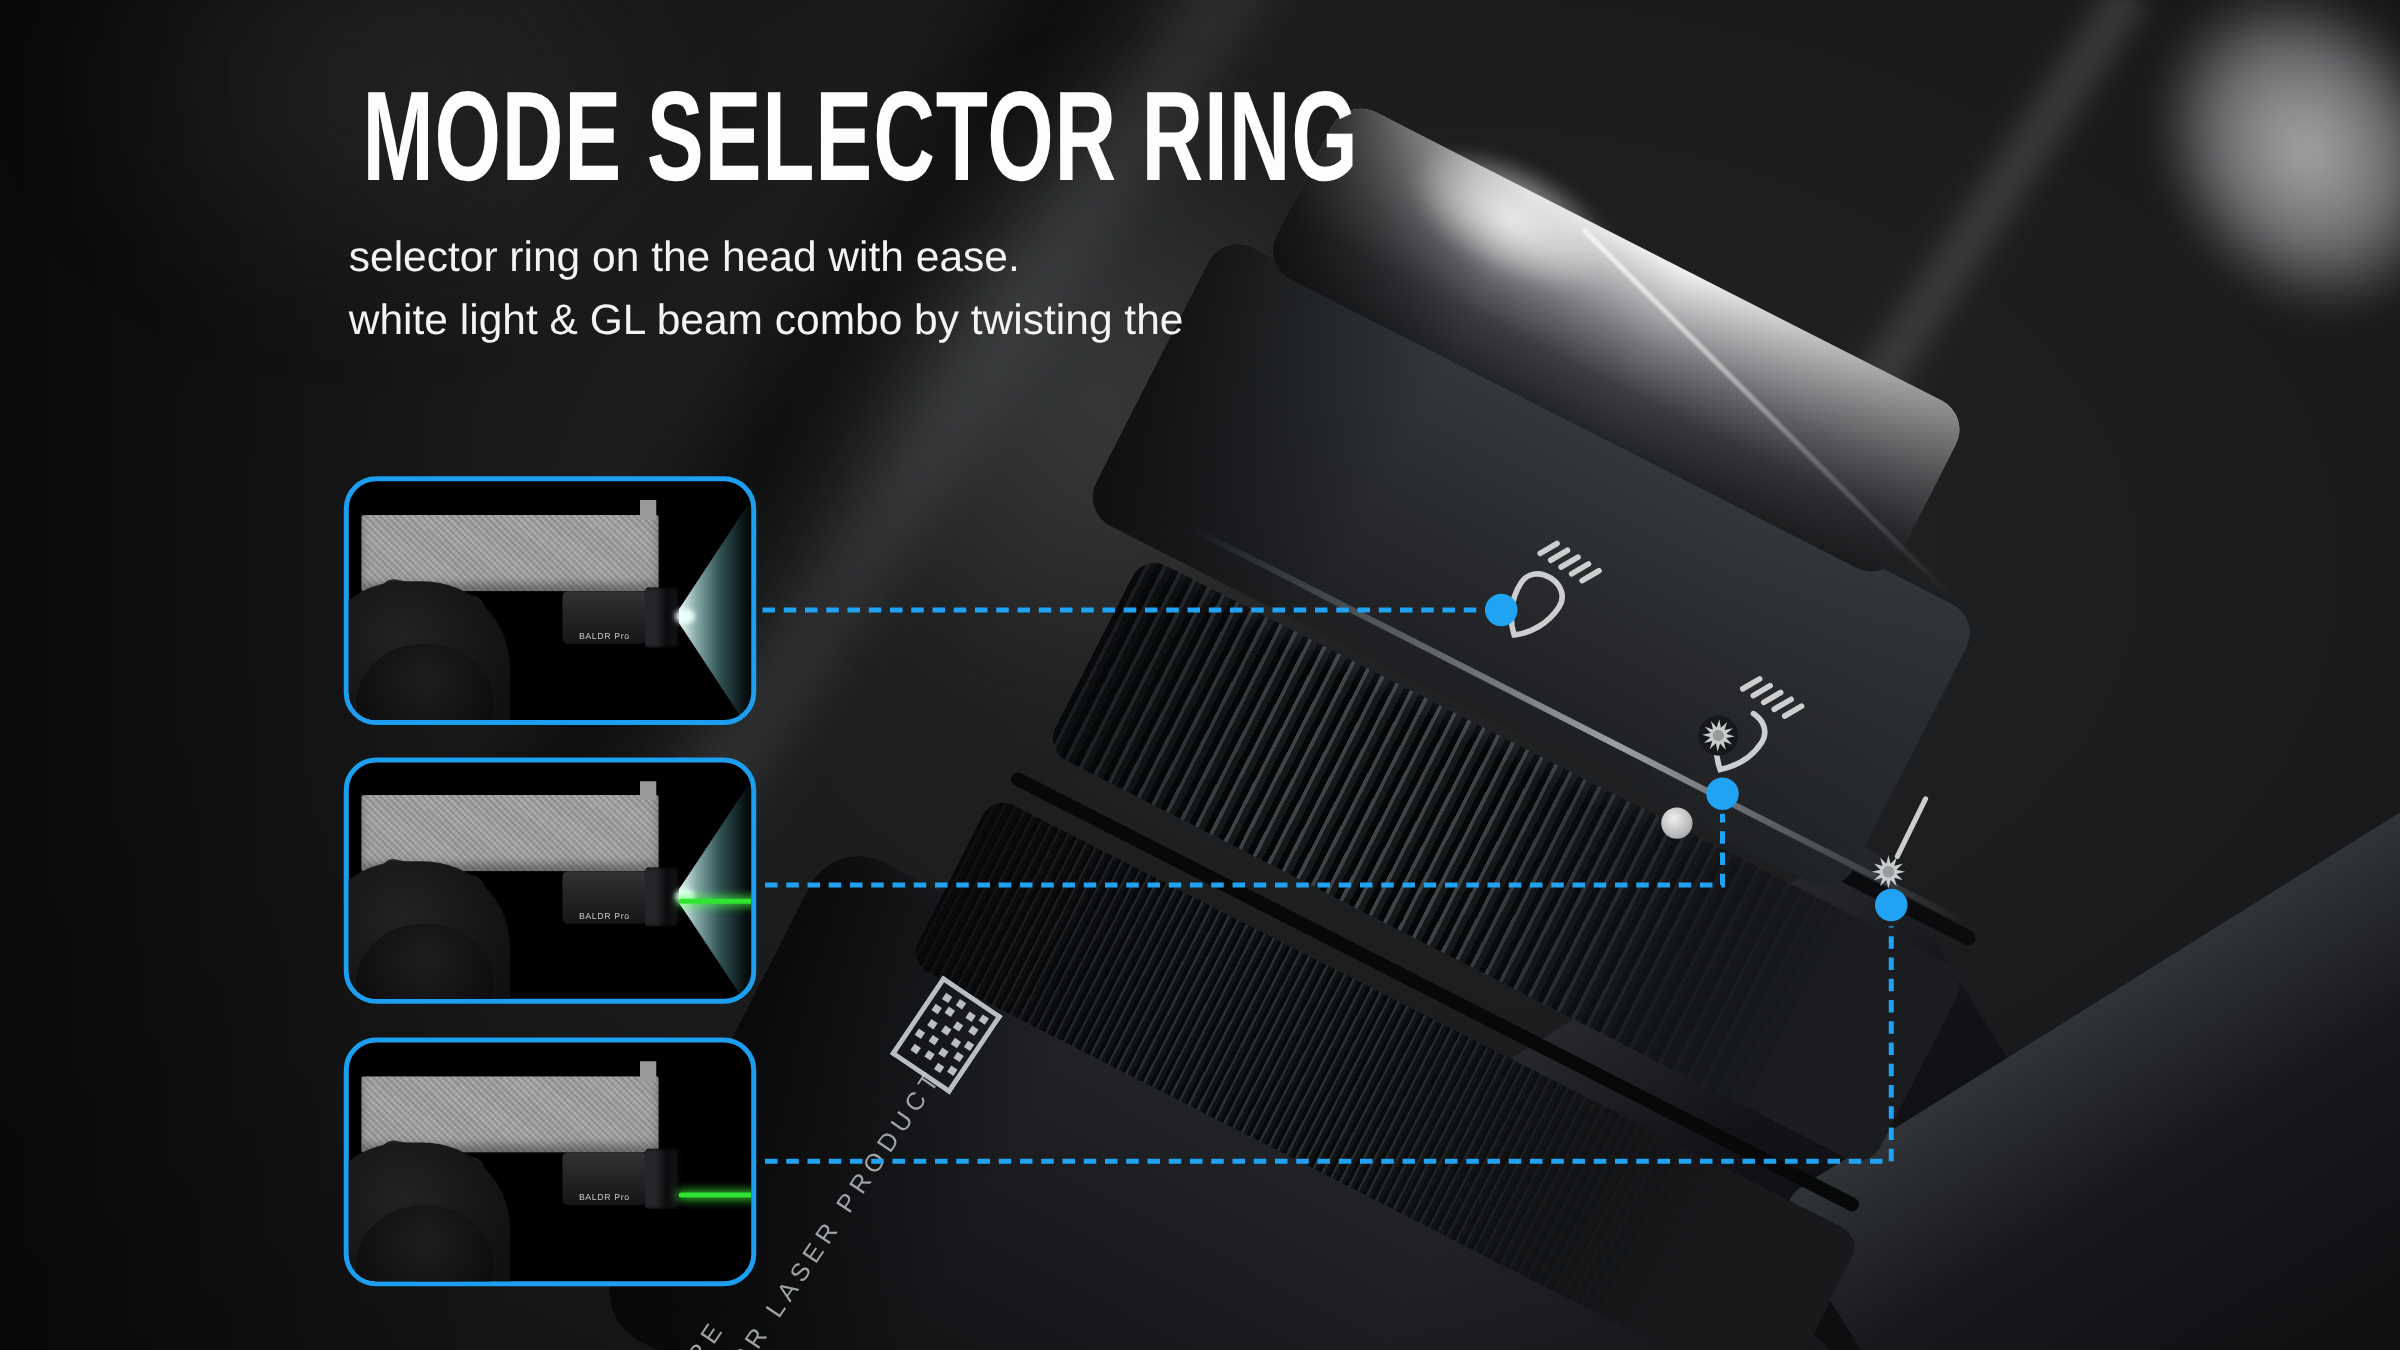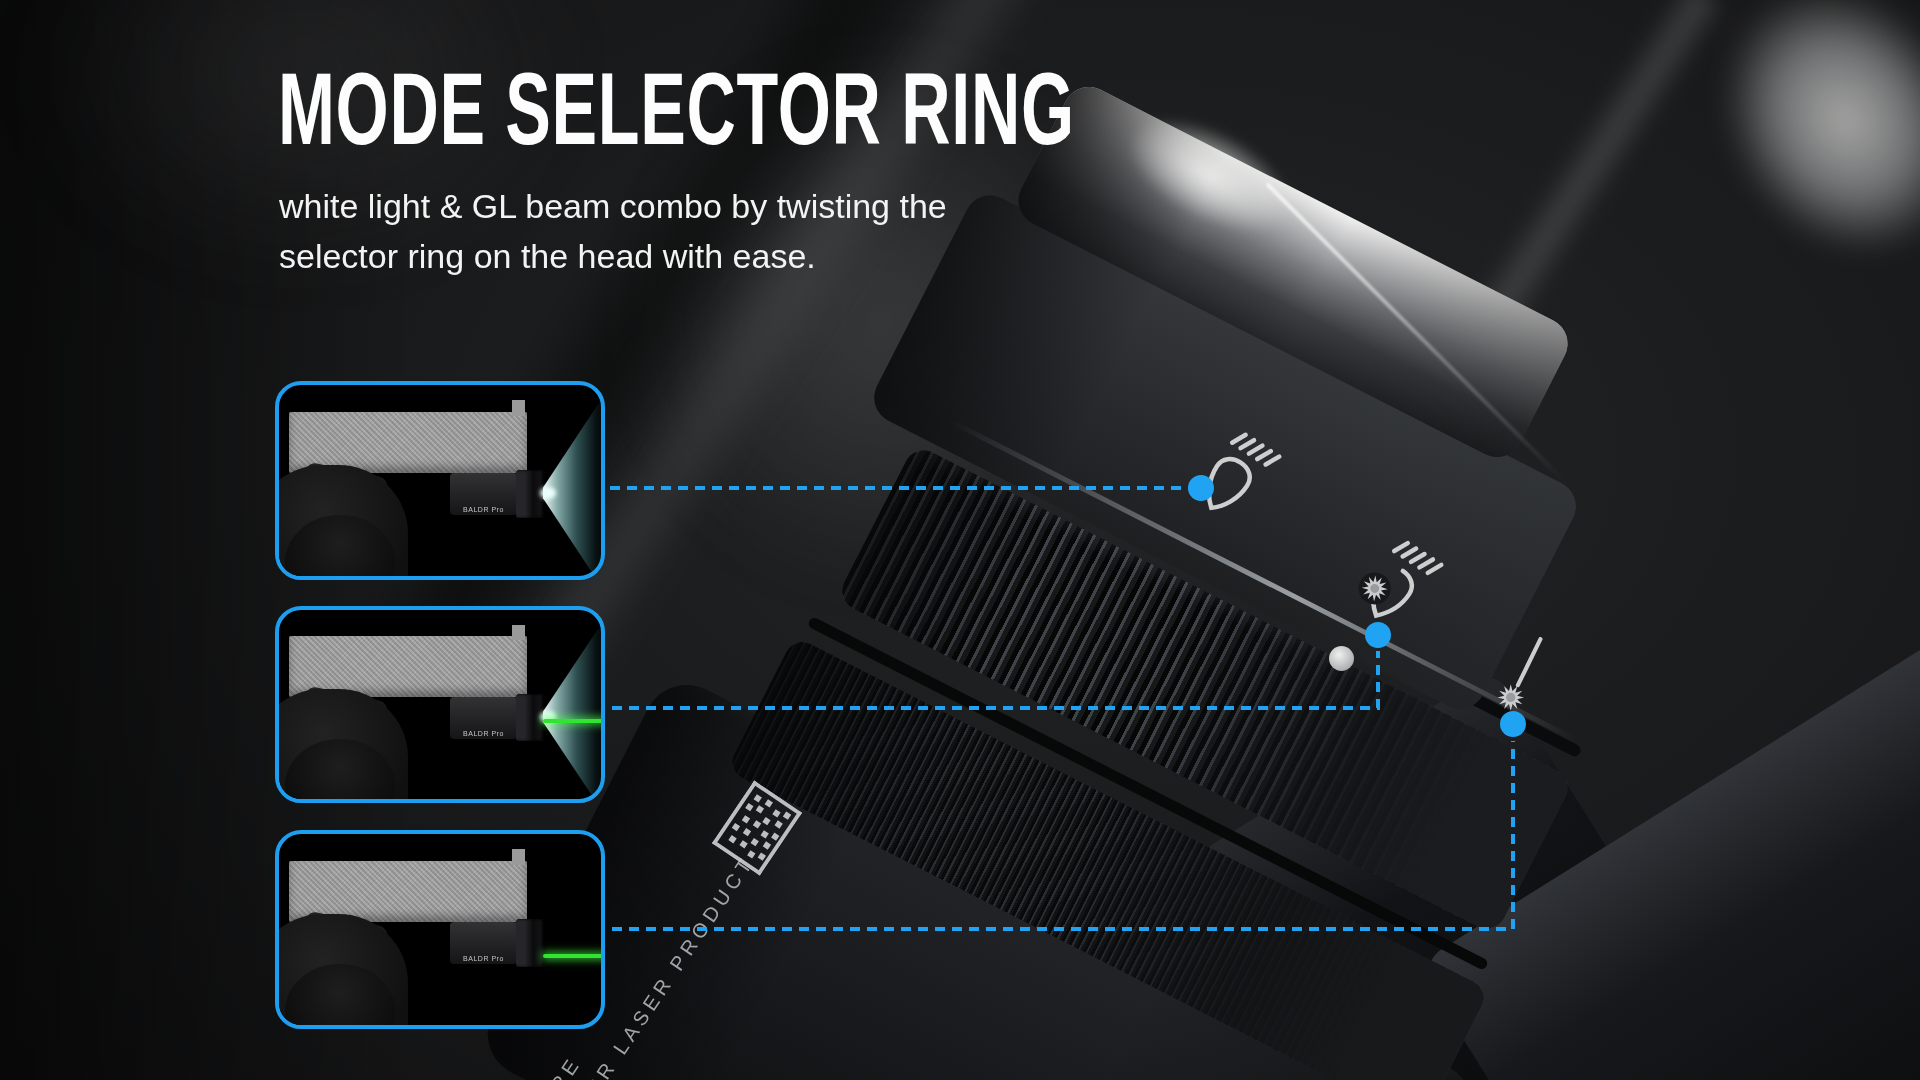--- a/index.html
+++ b/index.html
@@ -86,21 +86,21 @@
   .laser-line1{left:536px;top:1163px;transform:rotate(-56deg);}
   .laser-line2{left:492px;top:1172px;transform:rotate(-56deg);}
 
   
   .engraved{opacity:.95;}
   .icon-rot{transform:rotate(33deg);}
   .ind-dot{left:1329px;top:646px;width:25px;height:25px;border-radius:50%;
     background:radial-gradient(circle at 40% 35%, #efefee, #b9babb 60%, #8d8f90);}
 
   
-  .title{left:278px;top:56px;color:#fdfdfd;font-weight:bold;font-size:102px;line-height:1.04;
+  .title{left:290px;top:56px;color:#fdfdfd;font-weight:bold;font-size:102px;line-height:1.04;
     white-space:nowrap;}
   .title-inner{display:inline-block;transform:scaleX(.67);transform-origin:0 50%;letter-spacing:1px;}
   .desc{left:279px;top:181px;color:#f3f3f3;font-size:34px;line-height:50px;}
   .desc span{display:block;}
 
   
   .thumb{width:330px;height:199px;border:4px solid #1e9ef0;border-radius:26px;background:#000;
     overflow:hidden;}
   .t1{left:275px;top:381px;} .t2{left:275px;top:606px;height:197px;} .t3{left:275px;top:830px;}
   .t-slide{position:absolute;left:3%;top:14%;width:74%;height:32%;background:#a6a6a6;border-radius:2px;
@@ -250,22 +250,22 @@
       <circle cx="1201" cy="488" r="13"></circle>
       <circle cx="1378" cy="635" r="13"></circle>
       <circle cx="1513" cy="724" r="13"></circle>
     </g>
   </svg>
 
   <h1 class="abs title" style="margin:0;">
     <span class="title-inner">MODE SELECTOR RING</span>
   </h1>
   <div class="abs desc">
+    <span>selector ring on the head with ease.</span>
     <span>white light &amp; GL beam combo by twisting the</span>
-    <span>selector ring on the head with ease.</span>
   </div>
 
   <div class="abs thumb t1">
     <div class="t-slide"></div>
     <div class="t-sight"></div>
     <div class="t-grip"></div>
     <div class="t-glove"></div>
     <div class="t-glove2"></div>
     <div class="t-light-body">
       <span class="t-light-label">BALDR Pro</span>

